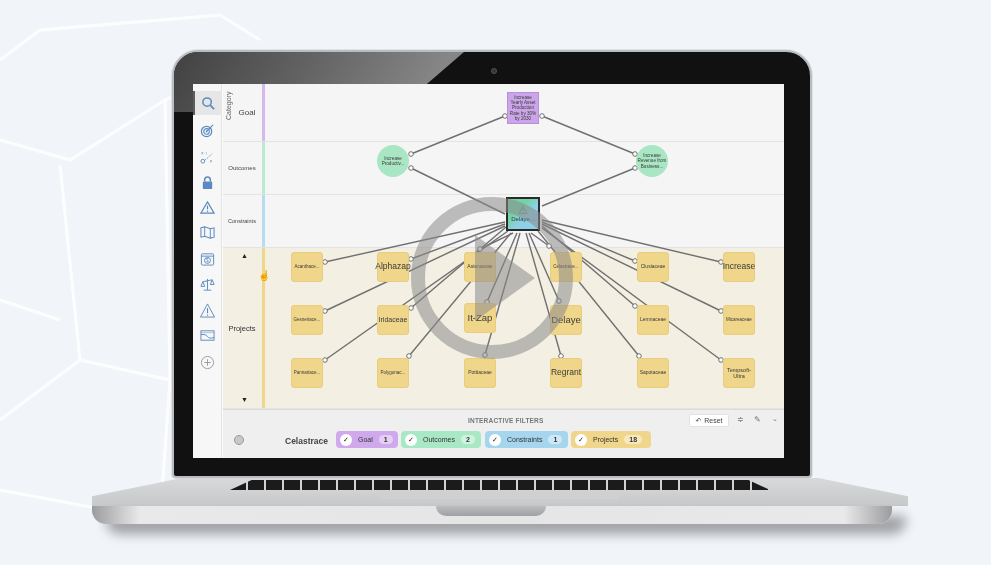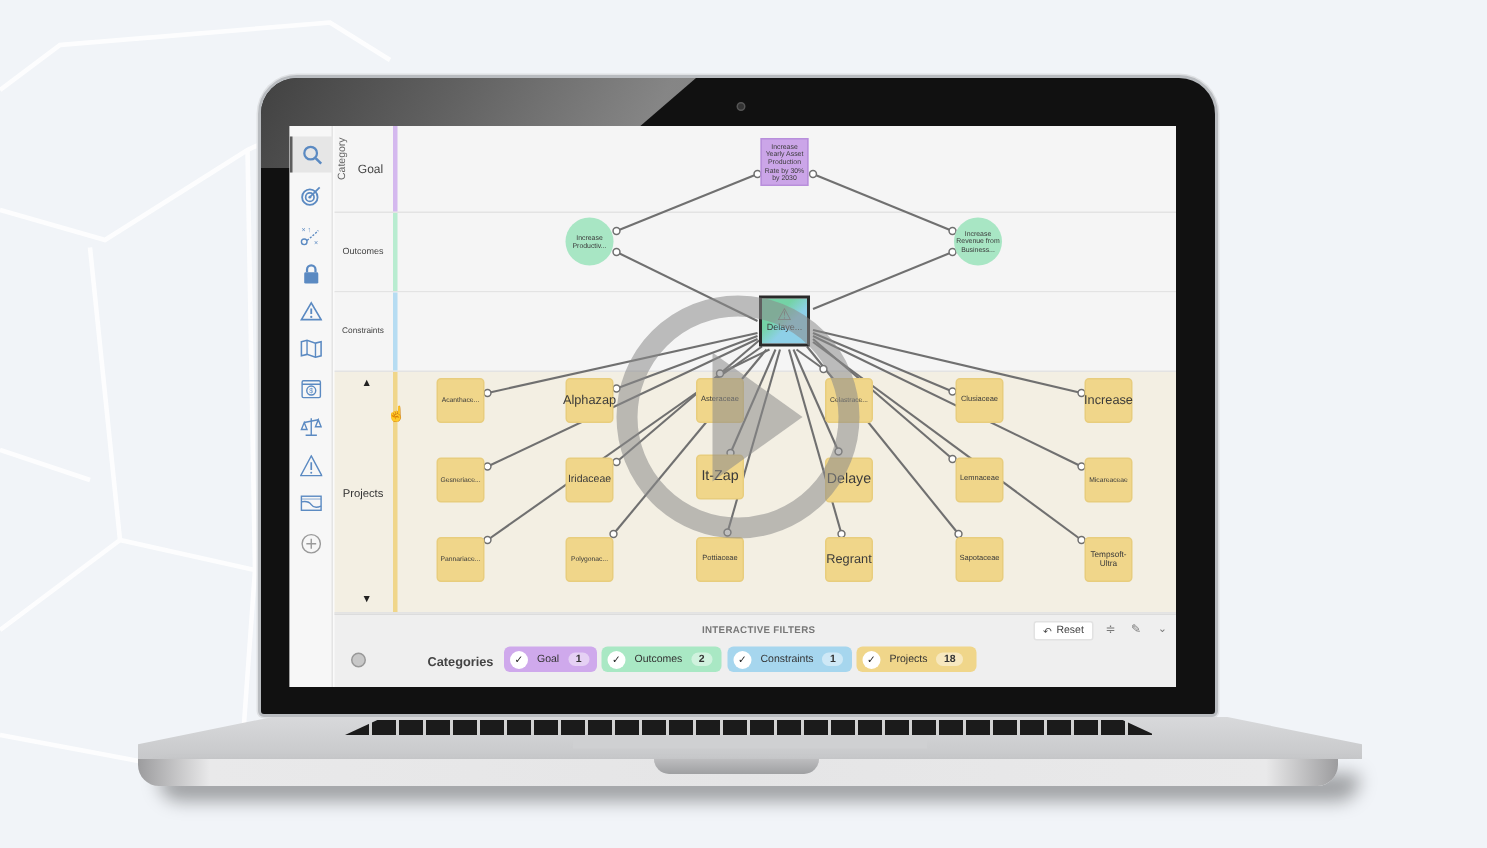--- a/index.html
+++ b/index.html
@@ -377,21 +377,21 @@
     <div class="filters-title">INTERACTIVE FILTERS</div>
     <div class="reset-btn">
       <span>↶</span>
       <span>Reset</span>
     </div>
     <span class="tool-icon" style="left:514px">≑</span>
     <span class="tool-icon" style="left:531px">✎</span>
     <span class="tool-icon" style="left:549px;font-size:7px">⌄</span>
 
     <div class="radio"></div>
-    <div class="cat-label">Categories</div>
+    <div class="cat-label">Celastrace</div>
 
     <div class="chip" style="left:113px;width:62px;background:#cfa9ec">
       <span class="check">✓</span>
       <span>Goal</span>
       <span class="count">1</span>
     </div>
     <div class="chip" style="left:178px;width:80px;background:#a9e8c4">
       <span class="check">✓</span>
       <span>Outcomes</span>
       <span class="count">2</span>

